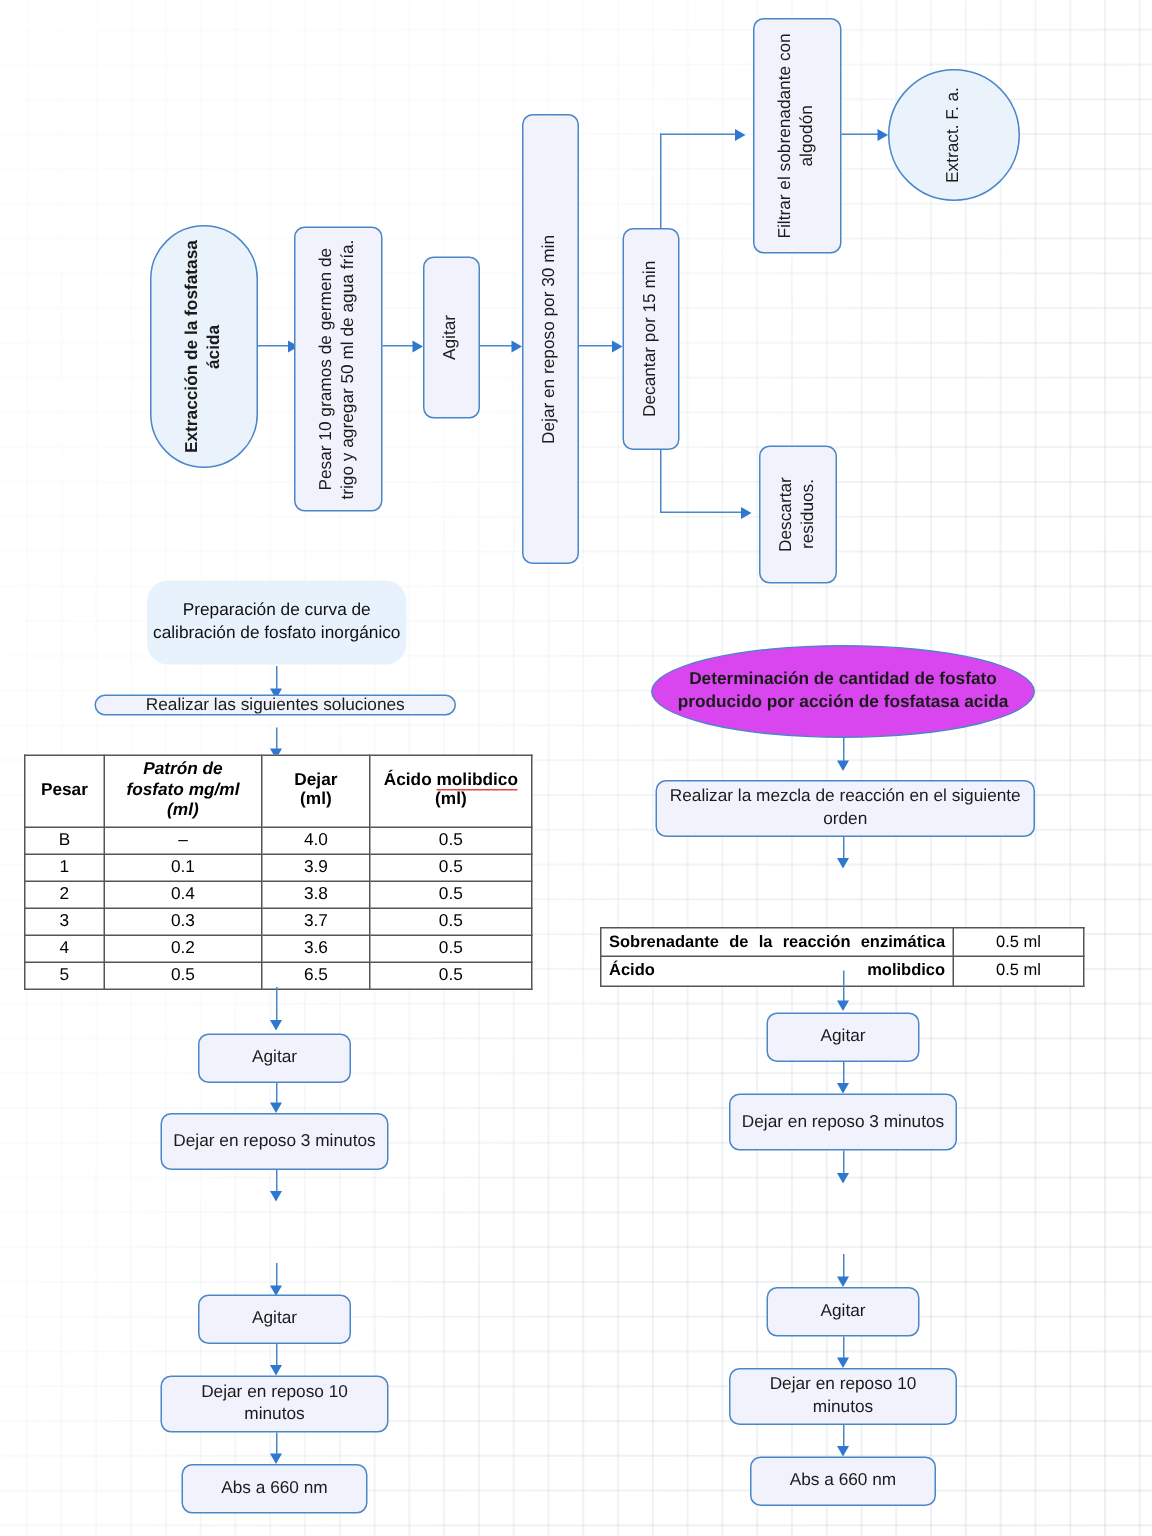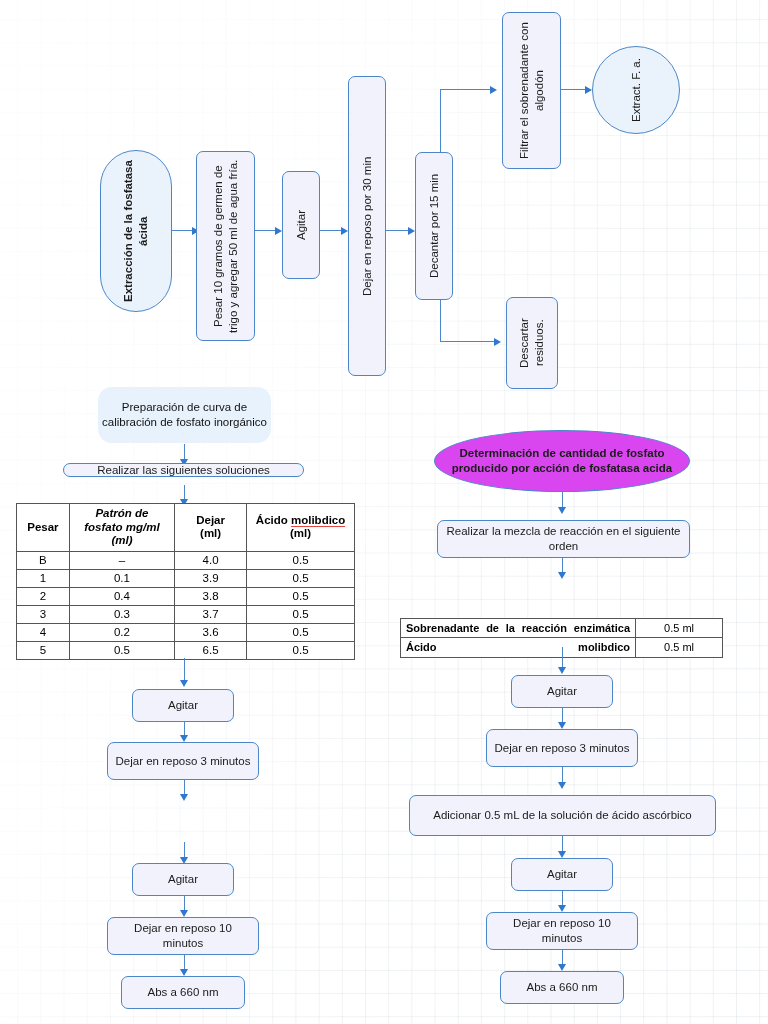--- a/index.html
+++ b/index.html
@@ -282,23 +282,20 @@
   <div class="ln lnv" style="left:562px;top:708px;height:16px;"></div>
   <div class="arr arr-d" style="left:558.2px;top:722px;"></div>
 
   <div class="node" style="left:486px;top:729px;width:152px;height:38px;">
     <span>Dejar en reposo 3 minutos</span>
   </div>
 
   <div class="ln lnv" style="left:562px;top:767px;height:17px;"></div>
   <div class="arr arr-d" style="left:558.2px;top:782px;"></div>
 
-  <div class="node" style="left:409px;top:795px;width:307px;height:41px;">
-    <span>Adicionar 0.5 mL de la solución de ácido ascórbico</span>
-  </div>
 
   <div class="ln lnv" style="left:562px;top:836px;height:17px;"></div>
   <div class="arr arr-d" style="left:558.2px;top:851px;"></div>
 
   <div class="node" style="left:511px;top:858px;width:102px;height:33px;">
     <span>Agitar</span>
   </div>
 
   <div class="ln lnv" style="left:562px;top:891px;height:16px;"></div>
   <div class="arr arr-d" style="left:558.2px;top:905px;"></div>

